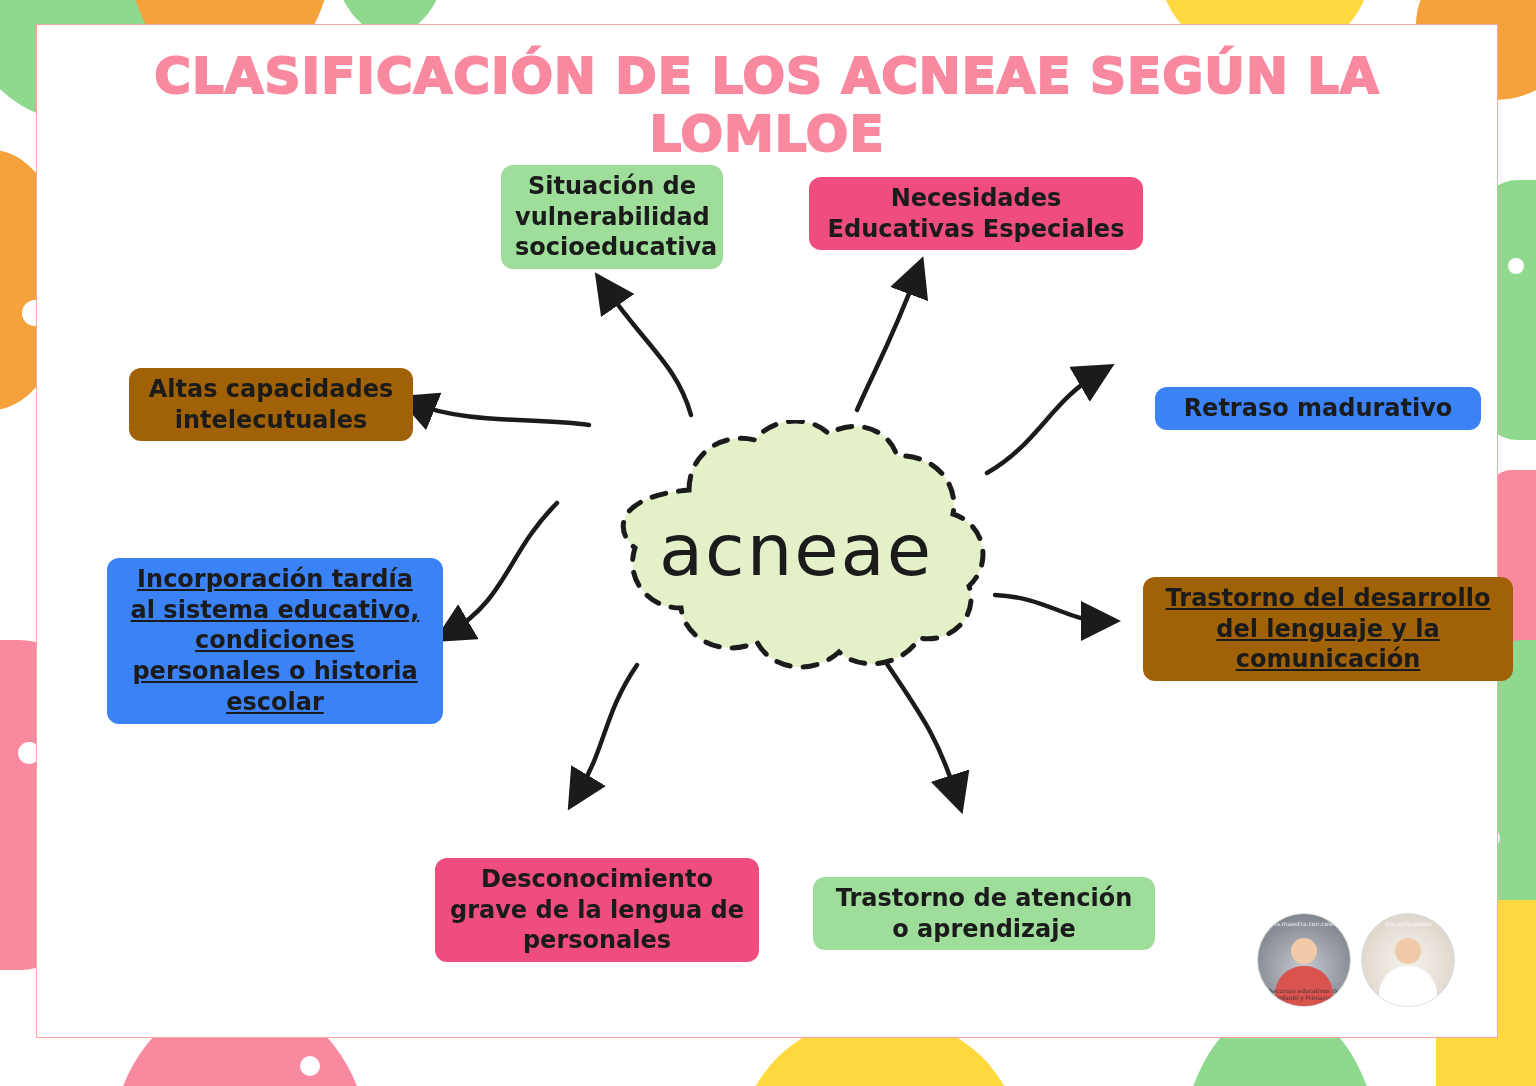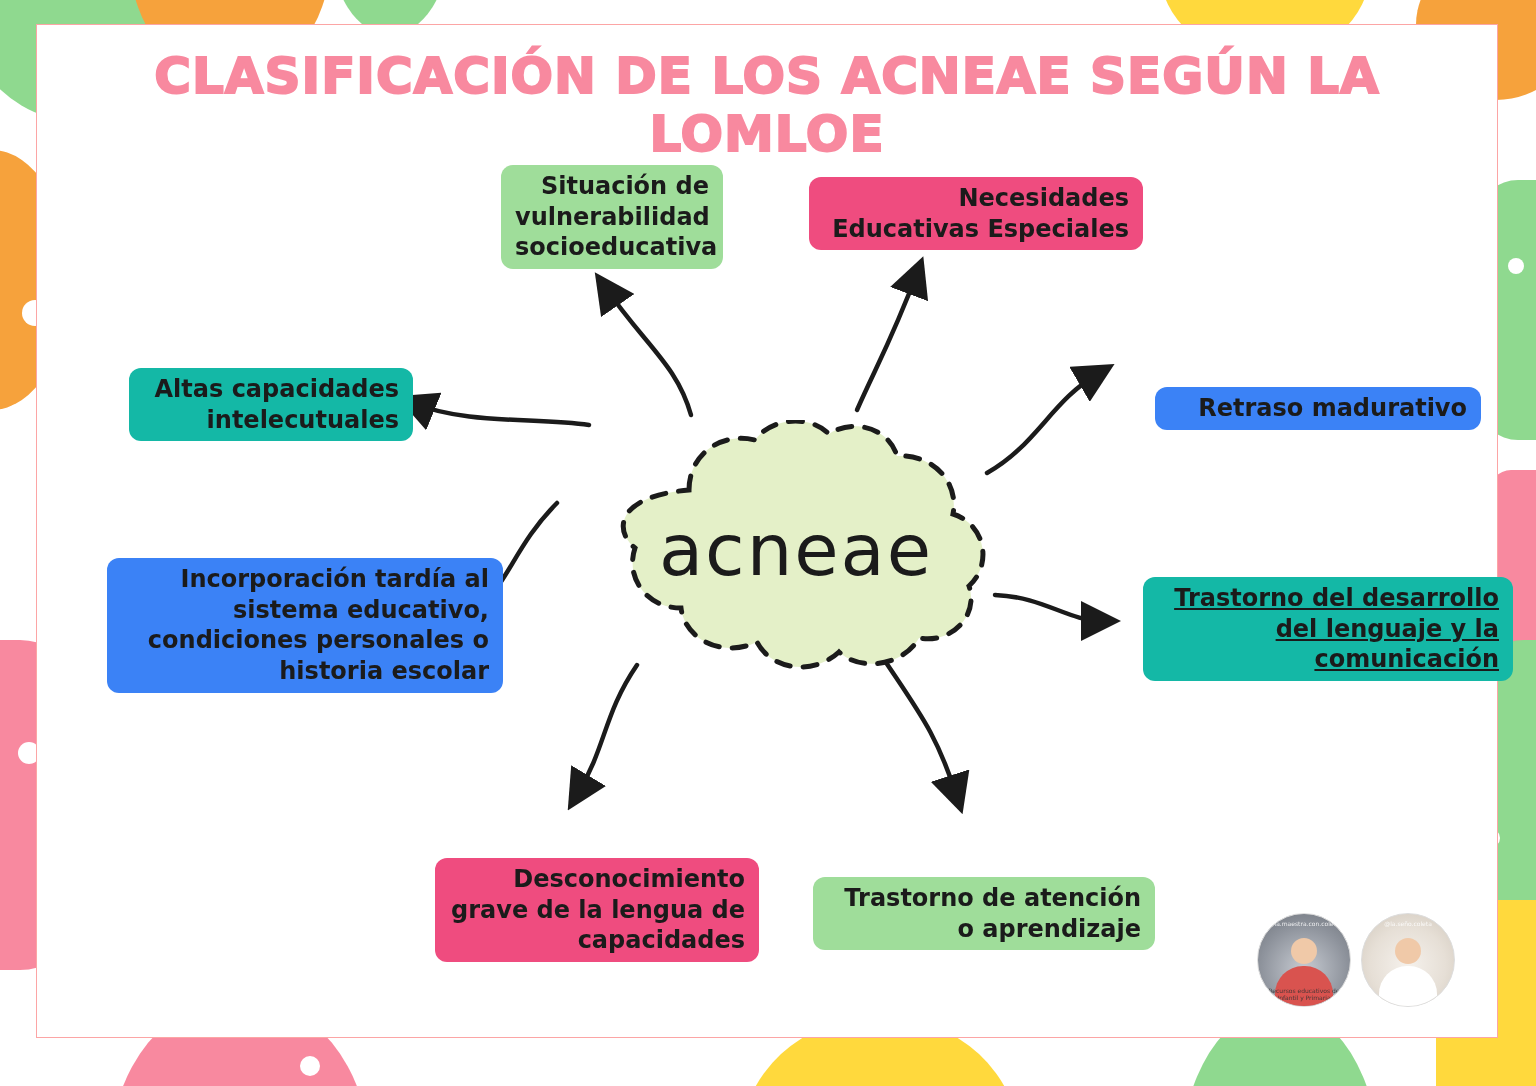--- a/index.html
+++ b/index.html
@@ -120,33 +120,33 @@
   
   .node {
     position: absolute;
     box-sizing: border-box;
     padding: 6px 14px;
     border-radius: 12px;
     color: #1b1b1b;
     font-weight: bold;
     font-size: 24px;
     line-height: 1.28;
-    text-align: right;
+    text-align: center;
     font-family: "DejaVu Sans", sans-serif;
   }
   .node.green  { background: #9fdd9a; }
   .node.pink   { background: #ef4c7f; color: #1b1b1b; }
-  .node.orange { background: #14b8a6; }
+  .node.orange { background: #a16207; }
   .node.yellow { background: #3b82f6; }
 
   .n-vulnerabilidad { left: 464px; top: 140px; width: 222px; }
   .n-nee            { left: 772px; top: 152px; width: 334px; }
   .n-altas          { left: 92px;  top: 343px; width: 284px; }
   .n-retraso        { left: 1118px; top: 362px; width: 326px; }
-  .n-incorporacion  { left: 70px;  top: 533px; width: 396px; }
+  .n-incorporacion  { left: 70px;  top: 533px; width: 336px; text-decoration: underline; }
   .n-trastorno-leng { left: 1106px; top: 552px; width: 370px; text-decoration: underline; }
   .n-desconocimiento{ left: 398px; top: 833px; width: 324px; }
   .n-atencion       { left: 776px; top: 852px; width: 342px; }
 
   
   .badges {
     position: absolute;
     right: 42px; bottom: 30px;
     display: flex;
     gap: 10px;
@@ -239,21 +239,21 @@
       </svg>
       <div class="cloud-label">acneae</div>
     </div>
 
     <div class="node green n-vulnerabilidad">Situación de vulnerabilidad socioeducativa</div>
     <div class="node pink n-nee">Necesidades Educativas Especiales</div>
     <div class="node orange n-altas">Altas capacidades intelecutuales</div>
     <div class="node yellow n-retraso">Retraso madurativo</div>
     <div class="node yellow n-incorporacion">Incorporación tardía al sistema educativo, condiciones personales o historia escolar</div>
     <div class="node orange n-trastorno-leng">Trastorno del desarrollo del lenguaje y la comunicación</div>
-    <div class="node pink n-desconocimiento">Desconocimiento grave de la lengua de capacidades</div>
+    <div class="node pink n-desconocimiento">Desconocimiento grave de la lengua de personales</div>
     <div class="node green n-atencion">Trastorno de atención o aprendizaje</div>
 
     <div class="badges">
       <div class="badge b1">
         <div class="btext">@la.maestra.con.coleta</div>
         <div class="bhead"></div>
         <div class="bbody"></div>
         <div class="btext bot">Recursos educativos de Infantil y Primaria</div>
       </div>
       <div class="badge b2">

